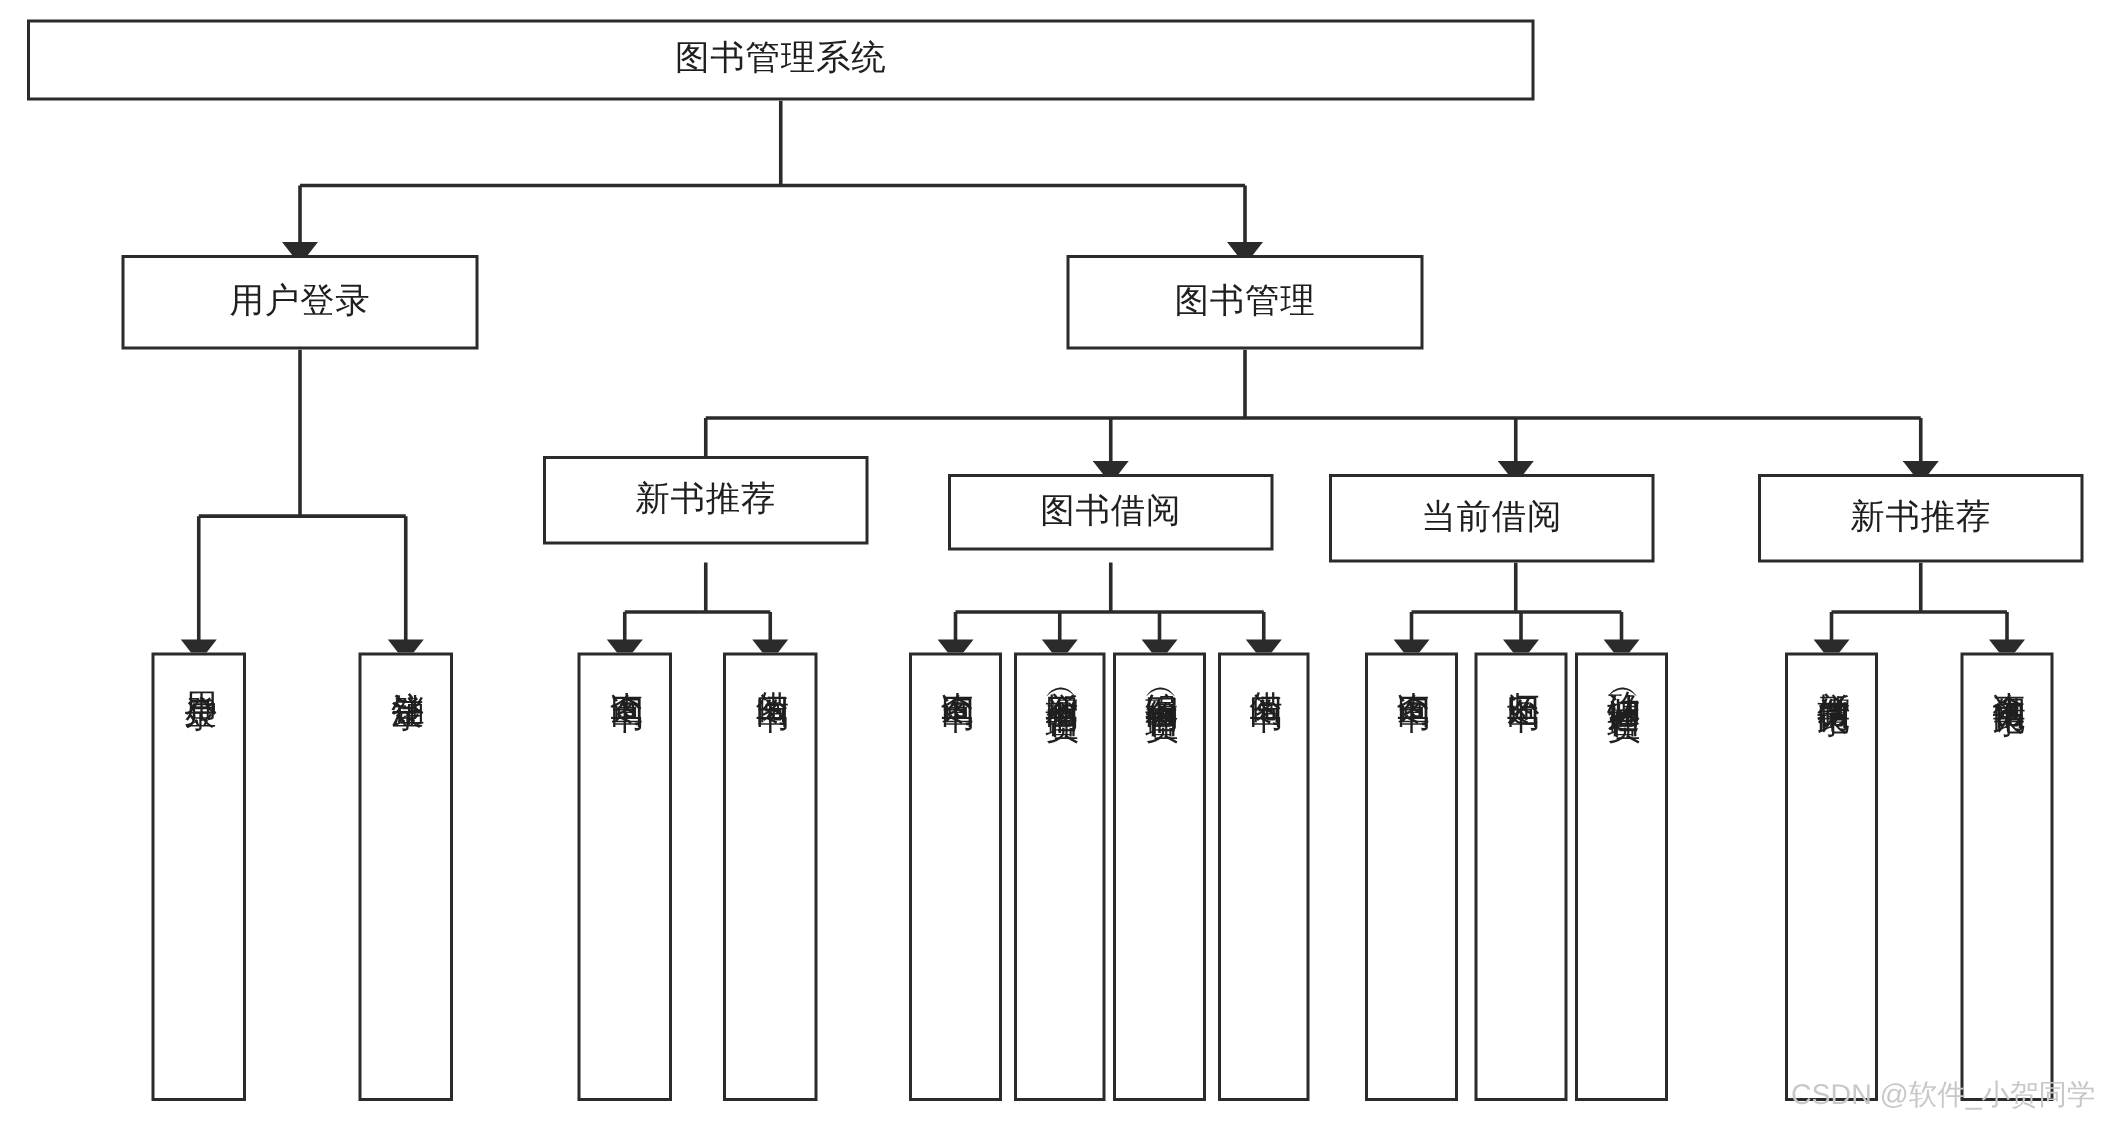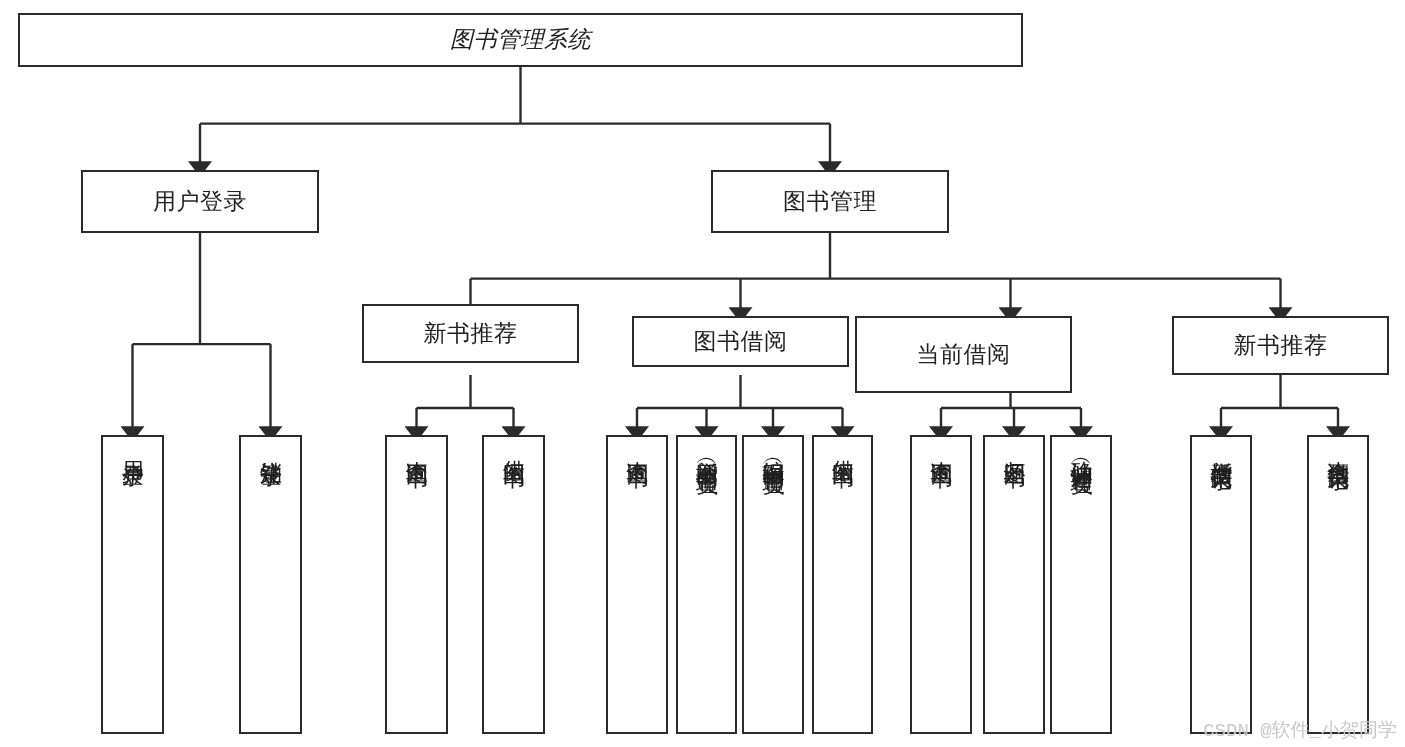--- a/index.html
+++ b/index.html
@@ -41,42 +41,41 @@
     text-align: center;
     line-height: 1.12;
     letter-spacing: 0.5px;
     white-space: nowrap;
   }
   .node.horizontal .node-label {
     font-size: 23px;
   }
   .node.root .node-label {
     font-size: 23px;
-    font-style: italic;
   }
   .node.vertical {
     align-items: flex-start;
     padding-top: 6px;
   }
   .node.vertical .node-label {
     writing-mode: vertical-rl;
     text-orientation: upright;
     font-size: 22px;
     line-height: 1.04;
     letter-spacing: 2px;
     white-space: nowrap;
     margin: 0 auto;
   }
   .watermark {
     position: absolute;
     right: 8px;
     bottom: 4px;
     font-size: 19px;
     color: #c8c8c8;
-    font-family: Liberation Mono, monospace;
+    font-family: Liberation Sans, sans-serif;
     white-space: nowrap;
     user-select: none;
   }
 </style>
 </head>
 <body>
 
 <div id="diagram-root">
 
   <svg id="edges-layer" viewBox="0 0 1405 747" width="1405" height="747" xmlns="http://www.w3.org/2000/svg">
@@ -131,21 +130,21 @@
       </div>
       <div class="node horizontal" style="left: 711px; top: 170px; width: 238px; height: 63px;">
         <span class="node-label">图书管理</span>
       </div>
       <div class="node horizontal" style="left: 362px; top: 304px; width: 217px; height: 59px;">
         <span class="node-label">新书推荐</span>
       </div>
       <div class="node horizontal" style="left: 632px; top: 316px; width: 217px; height: 51px;">
         <span class="node-label">图书借阅</span>
       </div>
-      <div class="node horizontal" style="left: 855px; top: 316px; width: 217px; height: 77px;">
+      <div class="node horizontal" style="left: 886px; top: 316px; width: 217px; height: 59px;">
         <span class="node-label">当前借阅</span>
       </div>
       <div class="node horizontal" style="left: 1172px; top: 316px; width: 217px; height: 59px;">
         <span class="node-label">新书推荐</span>
       </div>
       <div class="node vertical" style="left: 101px; top: 435px; width: 63px; height: 299px;">
         <span class="node-label">用户登录</span>
       </div>
       <div class="node vertical" style="left: 239px; top: 435px; width: 63px; height: 299px;">
         <span class="node-label">注销登录</span>

